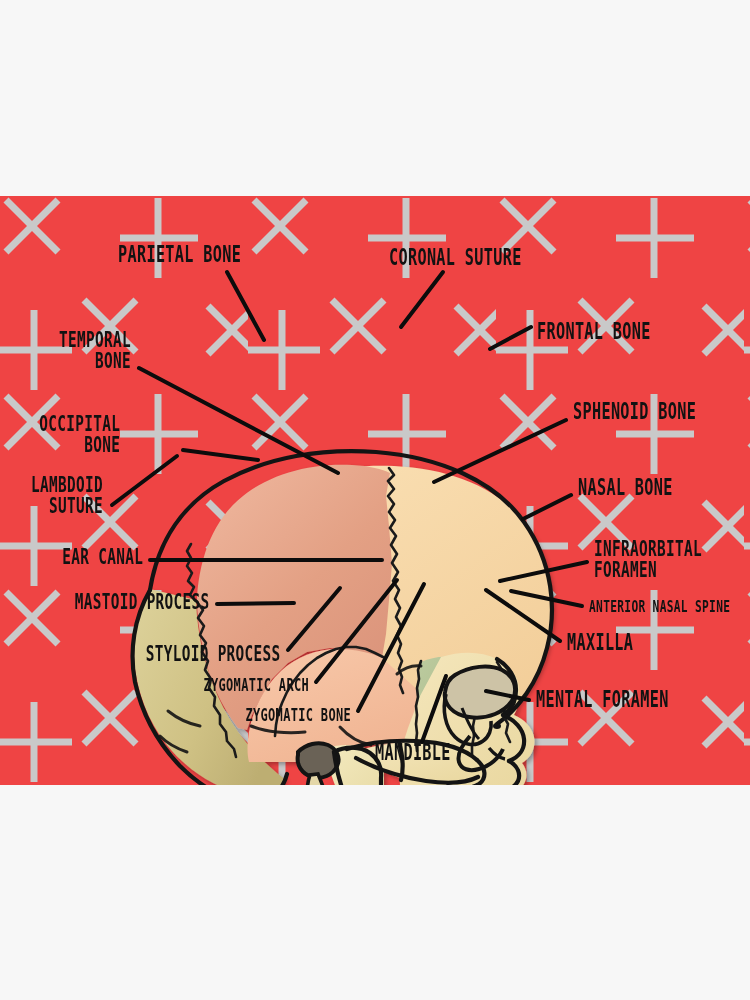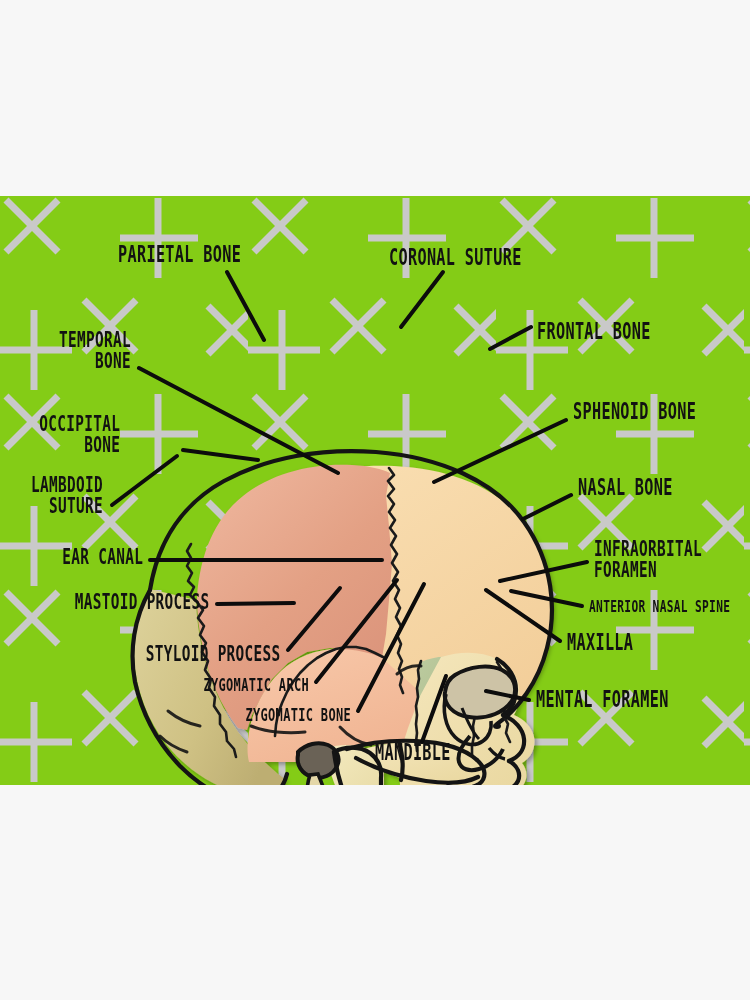--- a/index.html
+++ b/index.html
@@ -7,21 +7,21 @@
     width:750px;height:1000px;
     background:#f7f7f7;
     font-family:"DejaVu Sans", sans-serif;
     overflow:hidden;
   }
   #stage{position:relative;width:750px;height:1000px;background:#f7f7f7;}
 
   
   #canvas{
     position:absolute;left:0;top:196px;width:750px;height:589px;
-    background:#84cc16;overflow:hidden;
+    background:#ef4444;overflow:hidden;
   }
 
   
   #watermark{position:absolute;left:0;top:0;width:750px;height:589px;pointer-events:none;}
 
   
   #art{position:absolute;left:0;top:0;width:750px;height:589px;}
 
   
   .lbl{

